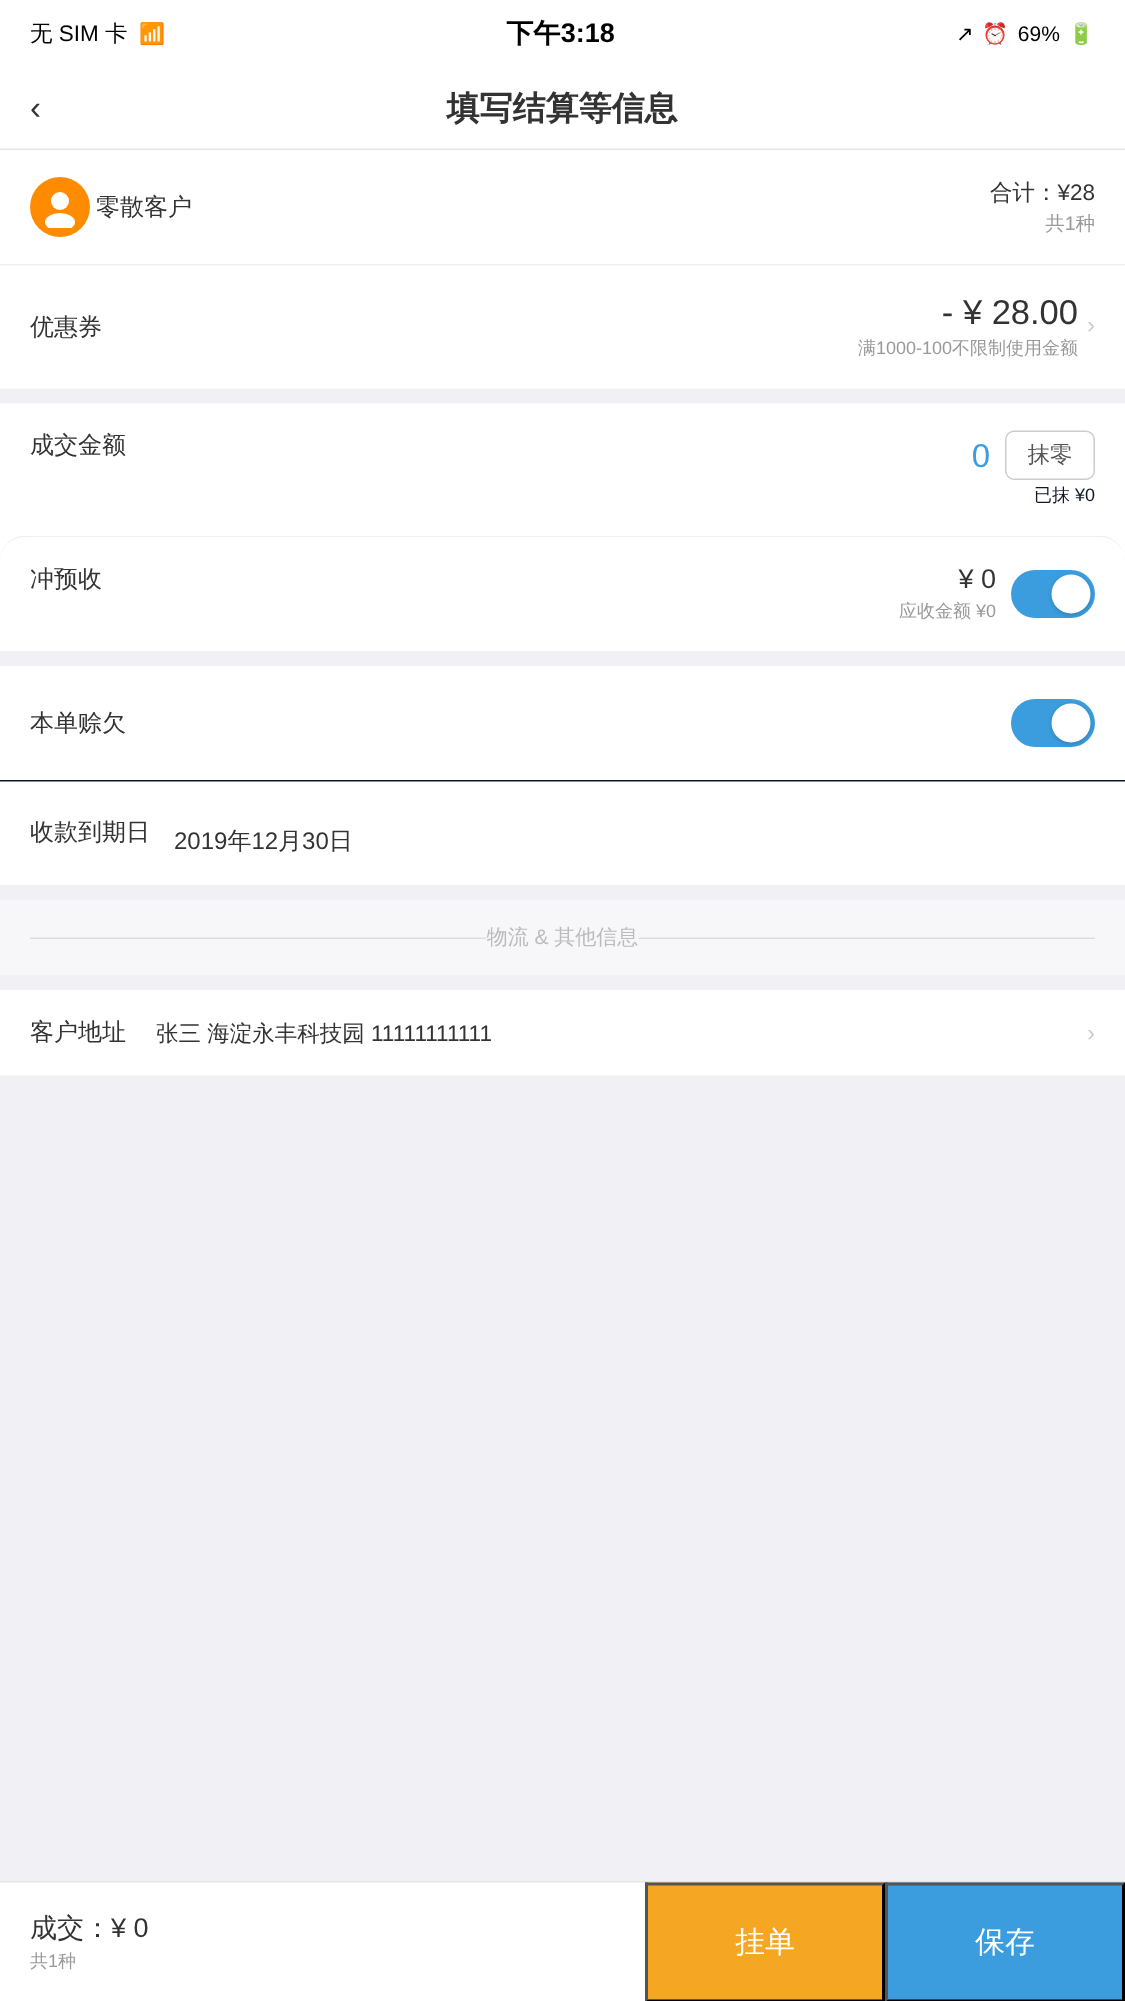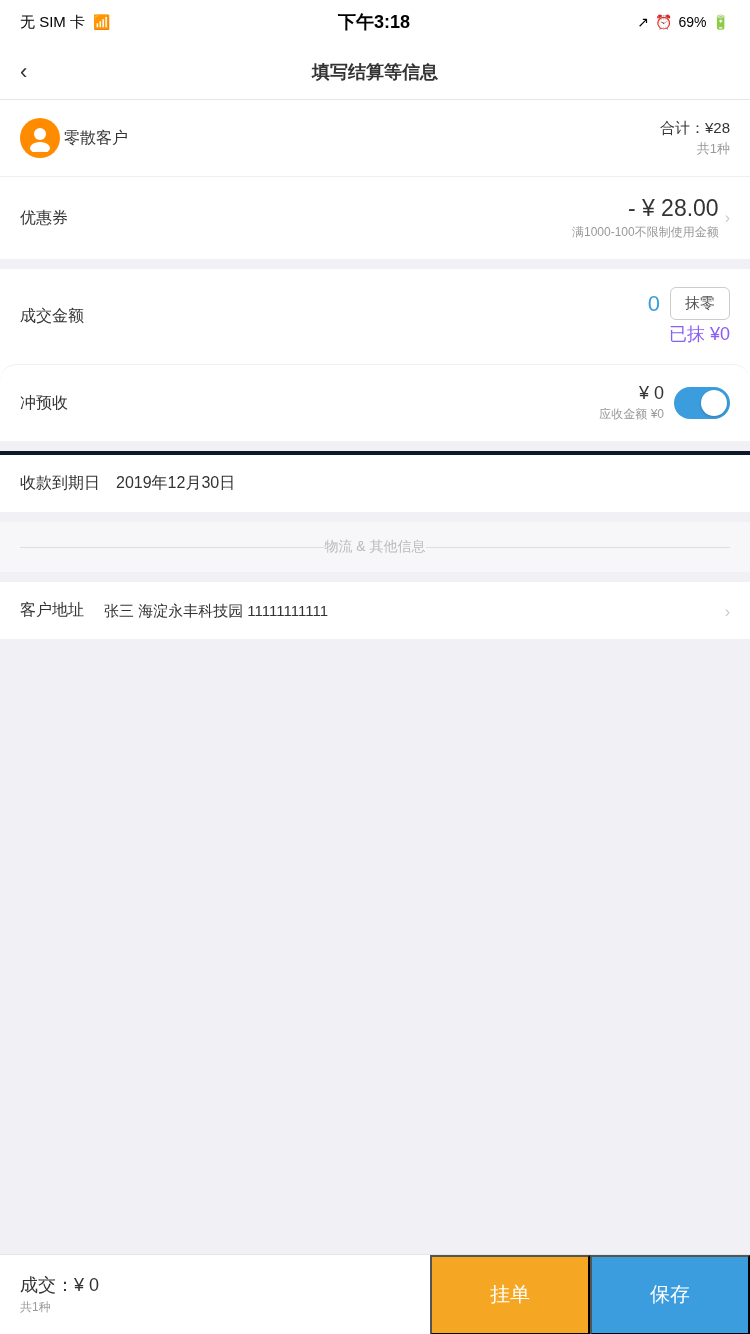--- a/index.html
+++ b/index.html
@@ -39,21 +39,21 @@
       border-bottom: 1px solid #e5e5e5;
     }
     .nav-back {
       position: absolute;
       left: 20px;
       font-size: 22px;
       color: #333;
       cursor: pointer;
     }
     .nav-title {
-      font-size: 18px;
+      font-size: 22px;
       font-weight: 600;
       color: #333;
     }
 
     
     .section {
       background: #fff;
       margin-bottom: 10px;
     }
 
@@ -95,41 +95,40 @@
     }
     .coupon-label { font-size: 16px; color: #333; }
     .coupon-right { text-align: right; display: flex; align-items: center; gap: 6px; }
     .coupon-amount { font-size: 23px; color: #333; font-weight: 500; }
     .coupon-desc { font-size: 12px; color: #999; margin-top: 2px; }
     .chevron { color: #ccc; font-size: 16px; }
 
     
     .row-item {
       display: flex;
-      align-items: center;
       justify-content: space-between;
       padding: 18px 20px;
     }
     .row-item + .row-item {
       border-top: 1px solid #f0f0f0;
       border-radius: 17px;
     }
     .row-label { font-size: 16px; color: #333; }
     .row-right { display: flex; align-items: center; gap: 10px; }
     .deal-amount-value { font-size: 22px; color: #3b9ddd; font-weight: 400; }
     .round-zero-btn {
       border: 1px solid #ccc;
       border-radius: 6px;
       padding: 6px 14px;
       font-size: 15px;
       color: #555;
       background: #fff;
       cursor: pointer;
     }
-    .already-rounded { font-size: 18px; color: #8b5cf6; margin-top: 2px; text-align: right; }
+    .already-rounded { font-size: 12px; color: #0f172a; margin-top: 2px; text-align: right; }
 
     
     .prereceipt-right { text-align: right; }
     .prereceipt-amount { font-size: 18px; color: #333; }
     .prereceipt-receivable { font-size: 12px; color: #999; margin-top: 2px; }
 
     
     .toggle {
       width: 56px;
       height: 32px;
@@ -159,24 +158,24 @@
     .due-debt-row {
       display: flex;
       align-items: center;
       justify-content: space-between;
       padding: 22px 20px;
     }
     .due-date-row {
       display: flex;
       align-items: center;
       padding: 18px 20px;
-      border-top: 4px solid #0f172a;
+      border-top: 1px solid #0f172a;
     }
     .due-date-label { font-size: 16px; color: #333; margin-right: 16px; }
-    .due-date-value { font-size: 16px; color: #333; }
+    .due-date-value { font-size: 16px; color: #333; margin-top: 12px; }
 
     
     .logistics-section {
       background: #f7f7fa;
       margin-bottom: 10px;
     }
     .logistics-divider {
       display: flex;
       align-items: center;
       justify-content: center;
@@ -313,20 +312,24 @@
       <div class="prereceipt-right">
         <div class="prereceipt-amount">¥ 0</div>
         <div class="prereceipt-receivable">应收金额 ¥0</div>
       </div>
       <div class="toggle"></div>
     </div>
   </div>
 </div>
 
 <div class="due-debt-section">
+  <div class="due-debt-row">
+    <span class="row-label">本单赊欠</span>
+    <div class="toggle"></div>
+  </div>
   <div class="due-date-row">
     <span class="due-date-label">收款到期日</span>
     <span class="due-date-value">2019年12月30日</span>
   </div>
 </div>
 
 <div class="logistics-section">
   <div class="logistics-divider">
     <div class="divider-line"></div>
     <span>物流 &amp; 其他信息</span>

